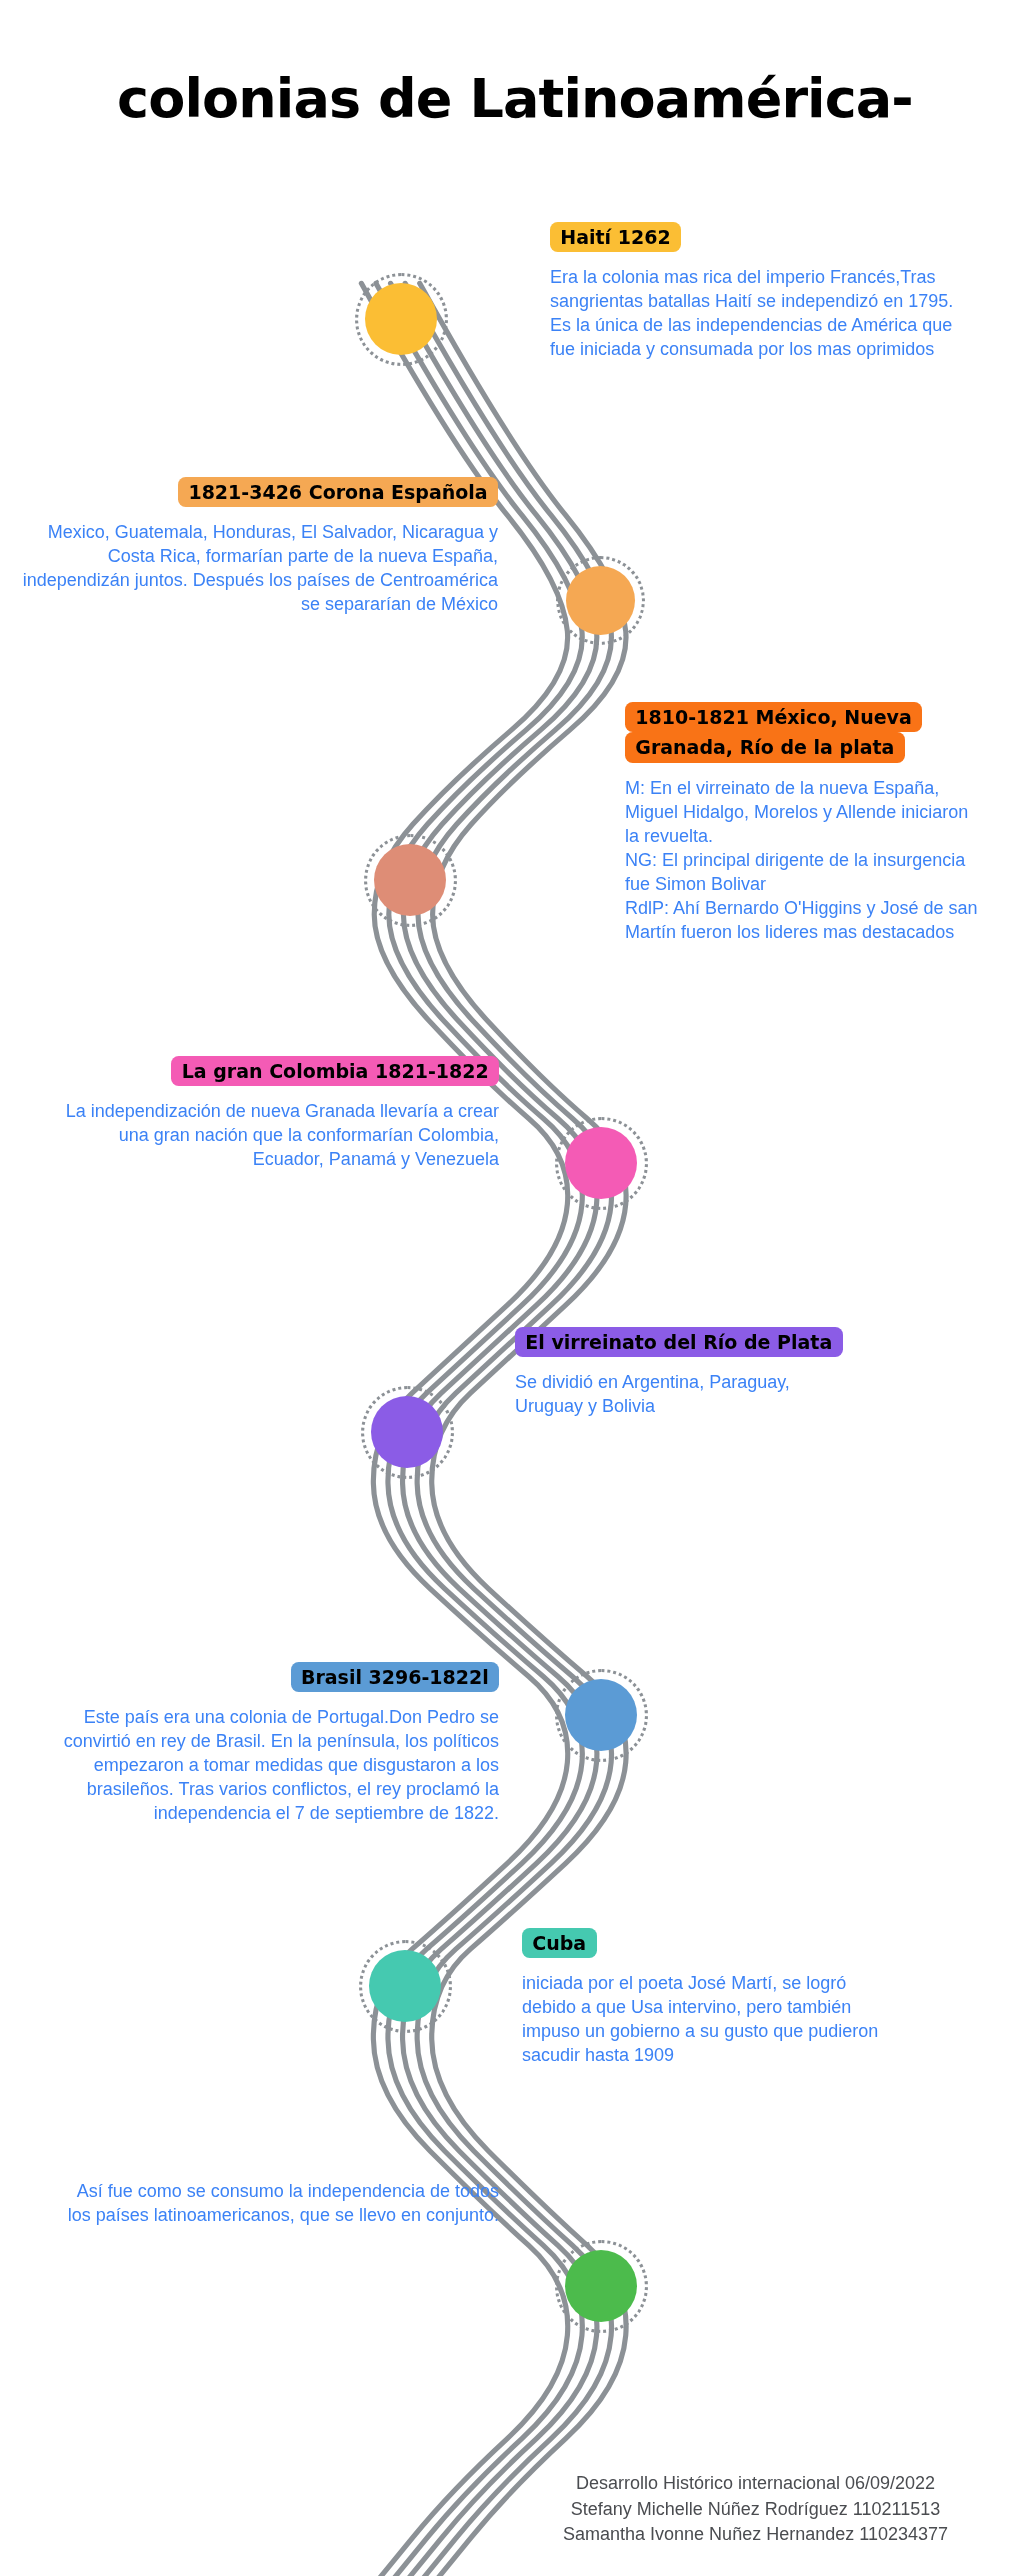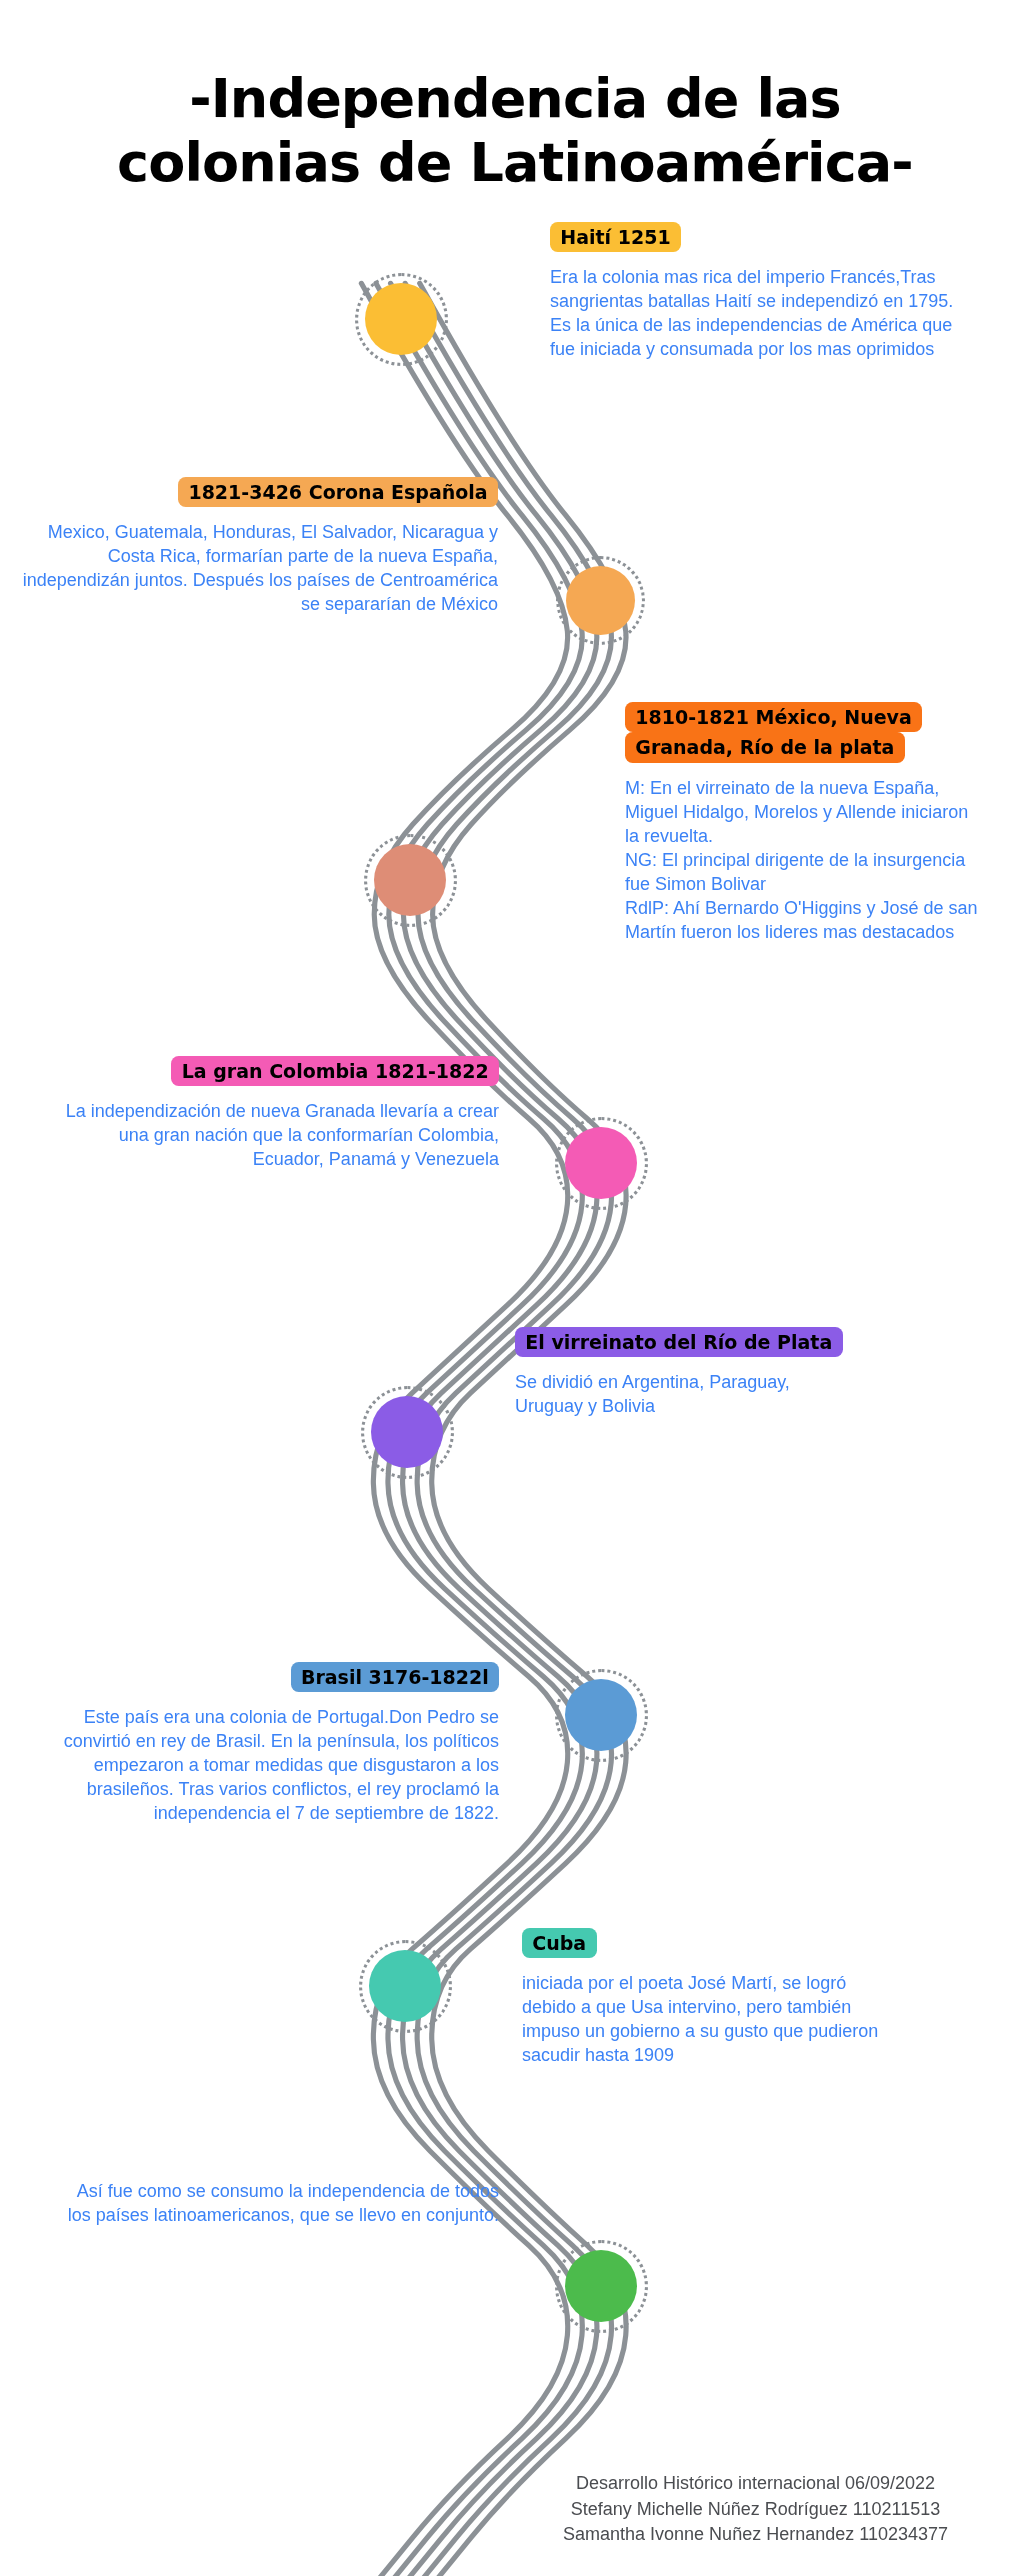--- a/index.html
+++ b/index.html
@@ -72,21 +72,20 @@
 
   <svg id="ribbon" viewBox="0 0 1200 3000" preserveAspectRatio="none">
       <path d="M 421 330 Q 526 520 591 600 Q 656 680 661 735 Q 666 790 596 850 Q 526 910 481 960 Q 436 1010 436 1065 Q 436 1120 501 1190 Q 566 1260 616 1302.5 Q 666 1345 661 1402.5 Q 656 1460 591 1520 Q 526 1580 480 1622.5 Q 434 1665 435 1727.5 Q 436 1790 501 1850 Q 566 1910 616 1952.5 Q 666 1995 661 2052.5 Q 656 2110 591 2170 Q 526 2230 480 2270 Q 434 2310 435 2375 Q 436 2440 501 2505 Q 566 2570 616 2615 Q 666 2660 661 2720 Q 656 2780 591 2840 Q 526 2900 481 2955 T 436 3010" fill="none" stroke="#8c9196" stroke-width="6" stroke-linecap="round"></path>
       <path d="M 438 330 Q 543 520 608 600 Q 673 680 678 735 Q 683 790 613 850 Q 543 910 498 960 Q 453 1010 453 1065 Q 453 1120 518 1190 Q 583 1260 633 1302.5 Q 683 1345 678 1402.5 Q 673 1460 608 1520 Q 543 1580 497 1622.5 Q 451 1665 452 1727.5 Q 453 1790 518 1850 Q 583 1910 633 1952.5 Q 683 1995 678 2052.5 Q 673 2110 608 2170 Q 543 2230 497 2270 Q 451 2310 452 2375 Q 453 2440 518 2505 Q 583 2570 633 2615 Q 683 2660 678 2720 Q 673 2780 608 2840 Q 543 2900 498 2955 T 453 3010" fill="none" stroke="#8c9196" stroke-width="6" stroke-linecap="round"></path>
       <path d="M 455 330 Q 560 520 625 600 Q 690 680 695 735 Q 700 790 630 850 Q 560 910 515 960 Q 470 1010 470 1065 Q 470 1120 535 1190 Q 600 1260 650 1302.5 Q 700 1345 695 1402.5 Q 690 1460 625 1520 Q 560 1580 514 1622.5 Q 468 1665 469 1727.5 Q 470 1790 535 1850 Q 600 1910 650 1952.5 Q 700 1995 695 2052.5 Q 690 2110 625 2170 Q 560 2230 514 2270 Q 468 2310 469 2375 Q 470 2440 535 2505 Q 600 2570 650 2615 Q 700 2660 695 2720 Q 690 2780 625 2840 Q 560 2900 515 2955 T 470 3010" fill="none" stroke="#8c9196" stroke-width="6" stroke-linecap="round"></path>
       <path d="M 472 330 Q 577 520 642 600 Q 707 680 712 735 Q 717 790 647 850 Q 577 910 532 960 Q 487 1010 487 1065 Q 487 1120 552 1190 Q 617 1260 667 1302.5 Q 717 1345 712 1402.5 Q 707 1460 642 1520 Q 577 1580 531 1622.5 Q 485 1665 486 1727.5 Q 487 1790 552 1850 Q 617 1910 667 1952.5 Q 717 1995 712 2052.5 Q 707 2110 642 2170 Q 577 2230 531 2270 Q 485 2310 486 2375 Q 487 2440 552 2505 Q 617 2570 667 2615 Q 717 2660 712 2720 Q 707 2780 642 2840 Q 577 2900 532 2955 T 487 3010" fill="none" stroke="#8c9196" stroke-width="6" stroke-linecap="round"></path>
       <path d="M 489 330 Q 594 520 659 600 Q 724 680 729 735 Q 734 790 664 850 Q 594 910 549 960 Q 504 1010 504 1065 Q 504 1120 569 1190 Q 634 1260 684 1302.5 Q 734 1345 729 1402.5 Q 724 1460 659 1520 Q 594 1580 548 1622.5 Q 502 1665 503 1727.5 Q 504 1790 569 1850 Q 634 1910 684 1952.5 Q 734 1995 729 2052.5 Q 724 2110 659 2170 Q 594 2230 548 2270 Q 502 2310 503 2375 Q 504 2440 569 2505 Q 634 2570 684 2615 Q 734 2660 729 2720 Q 724 2780 659 2840 Q 594 2900 549 2955 T 504 3010" fill="none" stroke="#8c9196" stroke-width="6" stroke-linecap="round"></path>
     </svg>
 
   <h1 class="title">
-    <span class="tl">-Independencia de las</span>
     <span class="tl">colonias de Latinoamérica-</span>
   </h1>
 
   <div id="nodes">
       <div class="node" style="left: 355px; top: 273px; width: 93px; height: 93px;">
         <div class="ring" style="width: 93px; height: 93px;"></div>
         <div class="dot" style="left: 10.3px; top: 10.3px; width: 72px; height: 72px; background: rgb(251, 190, 52);"></div>
       </div>
       <div class="node" style="left: 556px; top: 556px; width: 89px; height: 89px;">
         <div class="ring" style="width: 89px; height: 89px;"></div>
@@ -112,21 +111,21 @@
         <div class="ring" style="width: 93px; height: 93px;"></div>
         <div class="dot" style="left: 10.3px; top: 10.3px; width: 72px; height: 72px; background: rgb(69, 201, 176);"></div>
       </div>
       <div class="node" style="left: 555px; top: 2240px; width: 93px; height: 93px;">
         <div class="ring" style="width: 93px; height: 93px;"></div>
         <div class="dot" style="left: 10.3px; top: 10.3px; width: 72px; height: 72px; background: rgb(76, 187, 76);"></div>
       </div>
     </div>
   <div id="entries">
       <div class="entry align-left" style="left: 550px; top: 222px; width: 429px;">
-        <div class="badge-wrap"><span class="badge" style="background: rgb(251, 190, 52);">Haití 1251</span></div>
+        <div class="badge-wrap"><span class="badge" style="background: rgb(251, 190, 52);">Haití 1262</span></div>
         <div class="body">Era la colonia mas rica del imperio Francés,Tras sangrientas batallas Haití se independizó en 1795. Es la única de las independencias de América que fue iniciada y consumada por los mas oprimidos</div>
       </div>
       <div class="entry align-right" style="left: 17px; top: 477px; width: 481px;">
         <div class="badge-wrap"><span class="badge" style="background: rgb(245, 168, 83);">1821-3426 Corona Española</span></div>
         <div class="body">Mexico, Guatemala, Honduras, El Salvador, Nicaragua y Costa Rica, formarían parte de la nueva España, independizán juntos. Después los países de Centroamérica se separarían de México</div>
       </div>
       <div class="entry align-left" style="left: 625px; top: 702px; width: 356px;">
         <div class="badge-wrap" style="width: 343px;"><span class="badge" style="background: #f97316;">1810-1821 México, Nueva Granada, Río de la plata</span></div>
         <div class="body">M: En el virreinato de la nueva España, Miguel Hidalgo, Morelos y Allende iniciaron la revuelta.
 NG: El principal dirigente de la insurgencia  fue Simon Bolivar
@@ -134,21 +133,21 @@
       </div>
       <div class="entry align-right" style="left: 52px; top: 1056px; width: 447px;">
         <div class="badge-wrap"><span class="badge" style="background: rgb(244, 91, 181);">La gran Colombia 1821-1822</span></div>
         <div class="body">La independización de nueva Granada llevaría a crear una gran nación que la conformarían Colombia, Ecuador, Panamá y Venezuela</div>
       </div>
       <div class="entry align-left" style="left: 515px; top: 1327px; width: 343px;">
         <div class="badge-wrap" style="width: 335px;"><span class="badge" style="background: rgb(139, 92, 230);">El virreinato del Río de Plata</span></div>
         <div class="body">Se dividió en Argentina, Paraguay, Uruguay y Bolivia</div>
       </div>
       <div class="entry align-right" style="left: 52px; top: 1662px; width: 447px;">
-        <div class="badge-wrap"><span class="badge" style="background: rgb(91, 155, 213);">Brasil 3176-1822l</span></div>
+        <div class="badge-wrap"><span class="badge" style="background: rgb(91, 155, 213);">Brasil 3296-1822l</span></div>
         <div class="body">Este país era una colonia de Portugal.Don Pedro se convirtió en rey de Brasil. En la península, los políticos empezaron a tomar medidas que disgustaron a los brasileños. Tras varios conflictos, el rey proclamó la independencia el 7 de septiembre de 1822.</div>
       </div>
       <div class="entry align-left" style="left: 522px; top: 1928px; width: 378px;">
         <div class="badge-wrap"><span class="badge" style="background: rgb(69, 201, 176);">Cuba</span></div>
         <div class="body">iniciada por el poeta José Martí, se logró debido a que Usa intervino, pero  también impuso un gobierno a su gusto que pudieron sacudir hasta 1909</div>
       </div>
       <div class="entry align-right" style="left: 52px; top: 2179px; width: 447px;">
         <div class="body">Así fue como se consumo la independencia de todos los países latinoamericanos, que se llevo en conjunto.</div>
       </div>
     </div>

